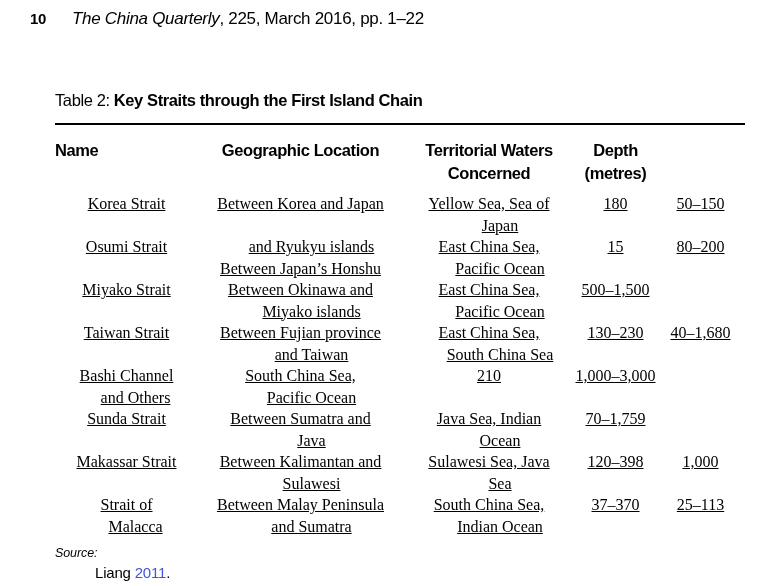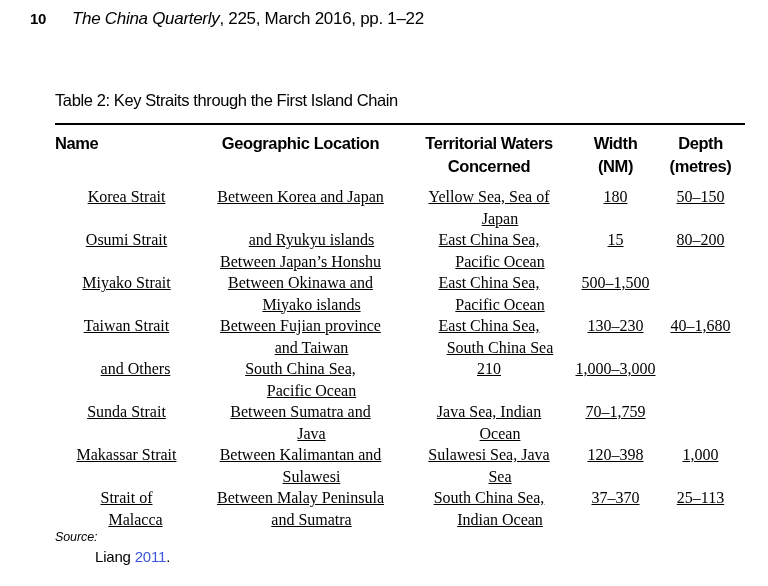--- a/index.html
+++ b/index.html
@@ -36,51 +36,51 @@
     position: absolute;
     top: 90px;
     left: 55px;
     width: 690px;
   }
   .caption {
     font-size: 16.5px;
     letter-spacing: -0.4px;
     line-height: 20px;
   }
-  .cap-title { font-weight: 400; }
+  .cap-title { font-weight: 700; }
 
   .grid {
     display: grid;
     grid-template-columns: 143px 205px 172px 81px 89px;
   }
   .thead {
     border-top: 2.5px solid #000;
     margin-top: 13px;
-    padding-top: 7px;
+    padding-top: 14px;
     font-weight: 700;
     font-size: 16.5px;
     line-height: 23px;
     letter-spacing: -0.4px;
   }
   .th { text-align: center; }
   .th.c1 { text-align: left; }
 
   .tbody {
     margin-top: 8px;
     font-family: "Liberation Serif", serif;
     font-size: 16px;
     line-height: 21.5px;
     text-decoration: underline;
   }
   .cell { text-align: center; }
   .cont { padding-left: 22px; }
   .c1 .cont { padding-left: 18px; }
 
   
-  .source { }
+  .source { margin-top: 9px; }
   .source-label {
     font-style: italic;
     font-size: 12.5px;
     letter-spacing: -0.1px;
   }
   .source-line {
     margin-left: 40px;
     margin-top: 4px;
     font-size: 15px;
     letter-spacing: -0.2px;
@@ -105,24 +105,20 @@
         <div class="cell th c1">
           <div class="hline">Name</div>
         </div>
         <div class="cell th c2">
           <div class="hline">Geographic Location</div>
         </div>
         <div class="cell th c3">
           <div class="hline">Territorial Waters</div>
           <div class="hline">Concerned</div>
         </div>
-        <div class="cell th c4">
-          <div class="hline">Width</div>
-          <div class="hline">(NM)</div>
-        </div>
         <div class="cell th c5">
           <div class="hline">Depth</div>
           <div class="hline">(metres)</div>
         </div>
       </div>
     <div class="tbody">
         <div class="grid trow">
           <div class="cell td c1">
             <div class="bline">Korea Strait</div>
           </div>
@@ -189,20 +185,21 @@
           </div>
           <div class="cell td c4">
             <div class="bline">130–230</div>
           </div>
           <div class="cell td c5">
             <div class="bline">40–1,680</div>
           </div>
         </div>
         <div class="grid trow">
           <div class="cell td c1">
+            <div class="bline">Bashi Channel</div>
             <div class="bline cont">and Others</div>
           </div>
           <div class="cell td c3">
             <div class="bline">South China Sea,</div>
             <div class="bline cont">Pacific Ocean</div>
           </div>
           <div class="cell td c4">
             <div class="bline">210</div>
           </div>
           <div class="cell td c5">

